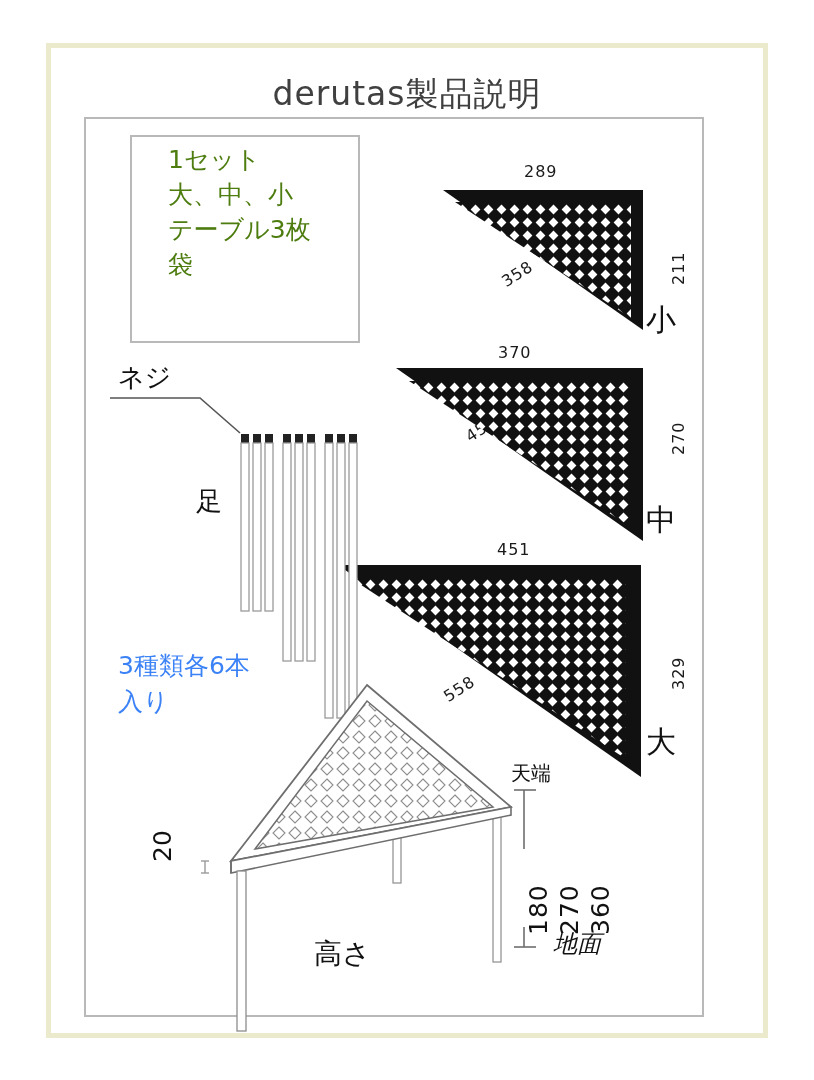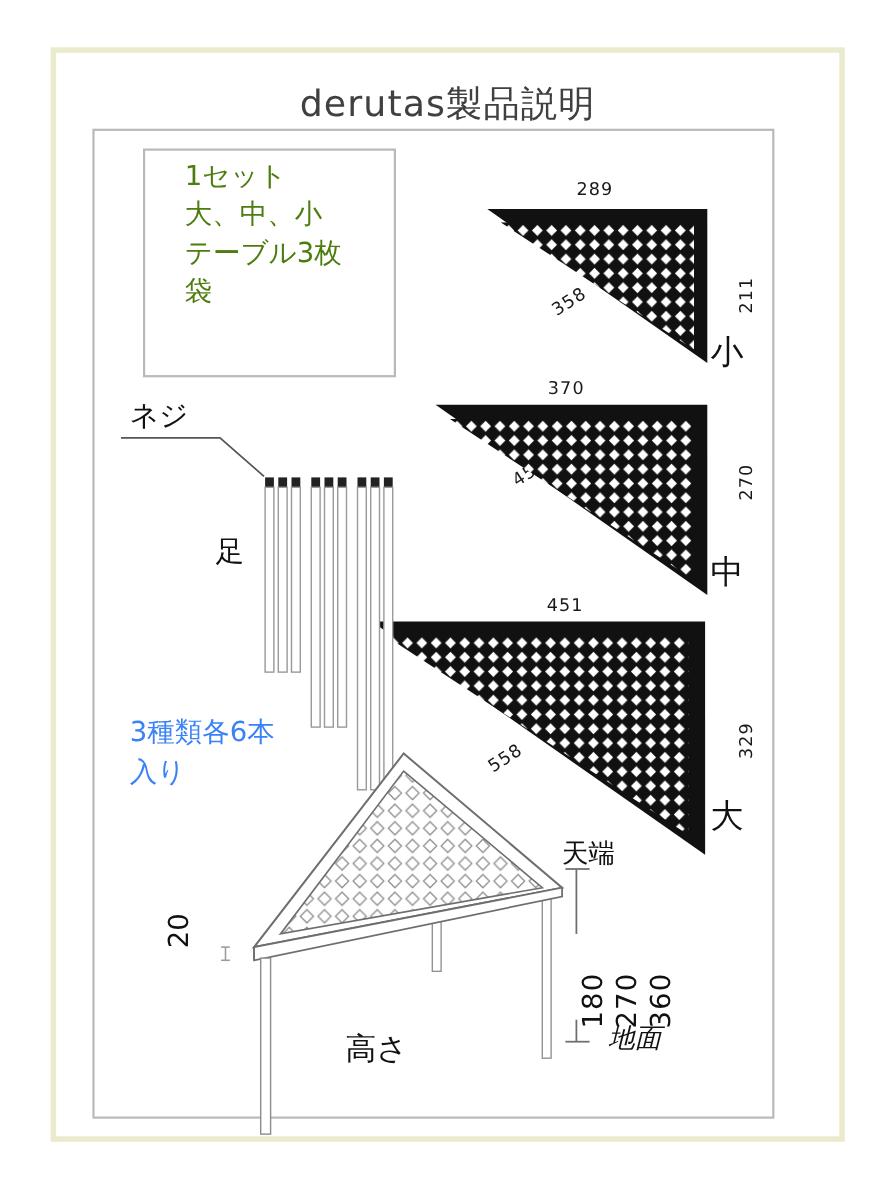--- a/index.html
+++ b/index.html
@@ -40,21 +40,21 @@
   
   #screw-label{position:absolute;left:118px;top:360px;font-size:26px;color:#111;}
   #leg-label{position:absolute;left:196px;top:484px;font-size:26px;color:#111;}
   #count-label{position:absolute;left:118px;top:612px;font-size:25px;line-height:36px;color:#3b82f6;margin-top:36px;}
   #count-label div{white-space:nowrap;}
 
   
   #thickness-label{position:absolute;left:148px;top:862px;font-size:25px;color:#111;
       transform:rotate(-90deg);transform-origin:left top;}
   #height-label{position:absolute;left:314px;top:935px;font-size:28px;color:#111;}
-  #top-label{position:absolute;left:511px;top:760px;font-size:24px;color:#111;}
+  #top-label{position:absolute;left:511px;top:760px;font-size:20px;color:#111;}
   #ground-label{position:absolute;left:553px;top:928px;font-size:24px;color:#111;font-style:italic;}
   .hnum{position:absolute;font-size:25px;color:#111;
       transform:rotate(-90deg);transform-origin:left top;letter-spacing:1px;}
 
   svg{display:block;overflow:visible;}
 </style>
 </head>
 <body>
 
 <div id="page">

